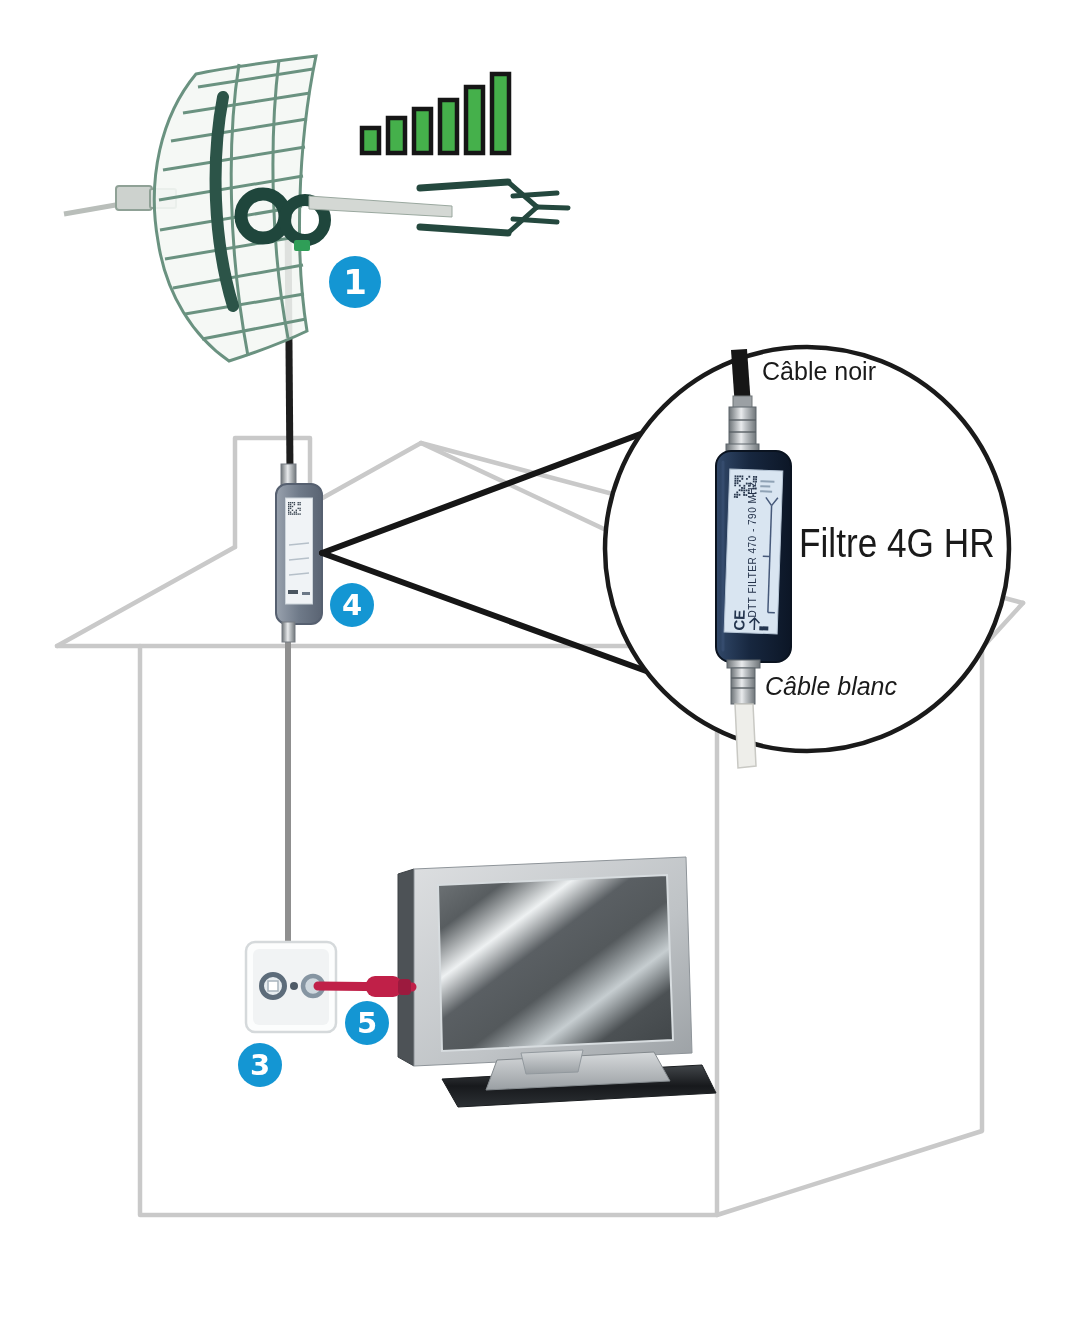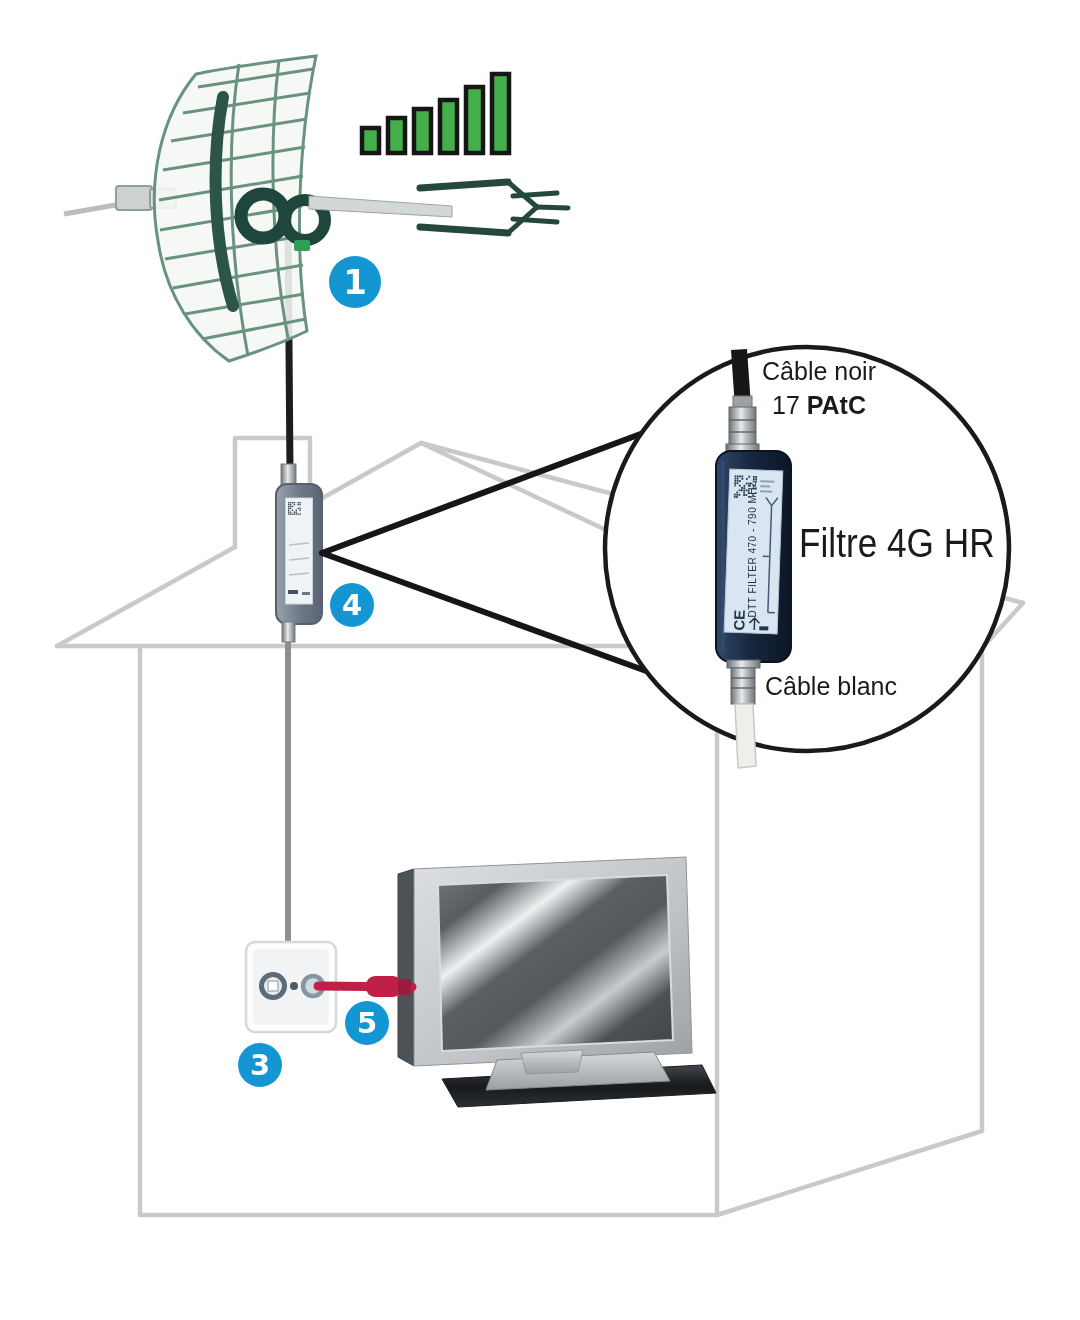--- a/index.html
+++ b/index.html
@@ -1,21 +1,21 @@
 <!DOCTYPE html>
 <html><head>
 <meta charset="utf-8">
 <style>
   html,body{margin:0;padding:0;background:#ffffff;}
   #stage{position:relative;width:1080px;height:1320px;background:#ffffff;overflow:hidden;
          font-family:"Liberation Sans",sans-serif;}
   #diagram-svg{position:absolute;left:0;top:0;}
   .lbl{position:absolute;color:#1a1a1a;text-align:center;}
   #lbl-top{left:719px;top:354px;width:200px;font-size:25px;line-height:34px;}
-  #lbl-bottom{left:731px;top:670px;width:200px;font-size:25px;line-height:33px;}
+  #lbl-bottom{left:731px;top:670px;width:200px;font-size:25px;line-height:33px;font-style:italic;}
   #lbl-filtername{left:799px;top:521px;font-size:40px;white-space:nowrap;
                   transform:scaleX(.88);transform-origin:left top;letter-spacing:0px;}
   #lbl-dtt{left:677px;top:544px;width:150px;font-size:10px;color:#24324a;
            transform:rotate(-90deg);letter-spacing:.5px;white-space:nowrap;}
   .badge{position:absolute;border-radius:50%;color:#ffffff;display:flex;align-items:center;
          justify-content:center;font-weight:bold;font-family:"DejaVu Sans",sans-serif;}
   #badge-antenna{left:329px;top:256px;width:52px;height:52px;font-size:34px;}
   #badge-filter{left:330px;top:583px;width:44px;height:44px;font-size:29px;}
   #badge-socket{left:238px;top:1043px;width:44px;height:44px;font-size:29px;}
   #badge-tv{left:345px;top:1001px;width:44px;height:44px;font-size:29px;}
@@ -289,21 +289,20 @@
 
   <g id="red-cable">
     <path id="red-cable-line" d="M318,986 L412,987" stroke="#c02048" stroke-width="9" stroke-linecap="round" fill="none"></path>
     <rect id="red-cable-barrel" x="366" y="976" width="36" height="21" rx="9" fill="#c02048"></rect>
     <rect id="red-cable-cap" x="398" y="979" width="13" height="16" rx="4" fill="#9c1a3e"></rect>
   </g>
 </svg>
 
 <div class="lbl" id="lbl-top">
   <div>Câble noir</div>
-  <div><span>17 </span><b>PAtC</b></div>
 </div>
 
 <div class="lbl" id="lbl-filtername">Filtre 4G HR</div>
 
 <div class="lbl" id="lbl-bottom">
   <div>Câble blanc</div>
 </div>
 
 <div class="lbl" id="lbl-dtt">DTT FILTER 470 - 790 MHz</div>
 

